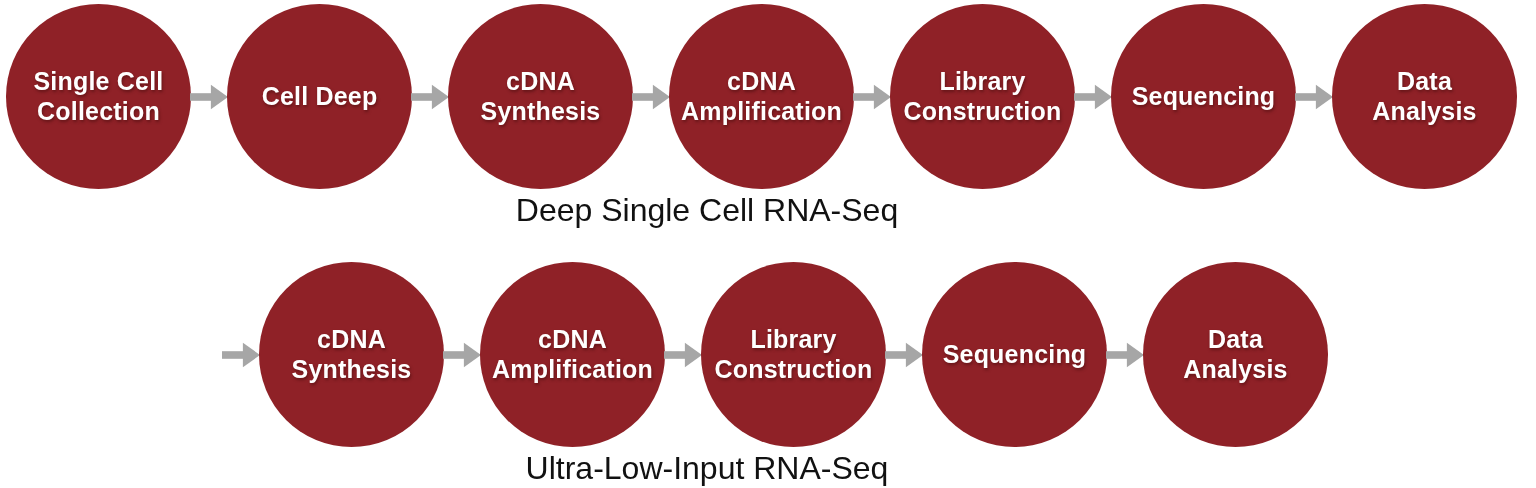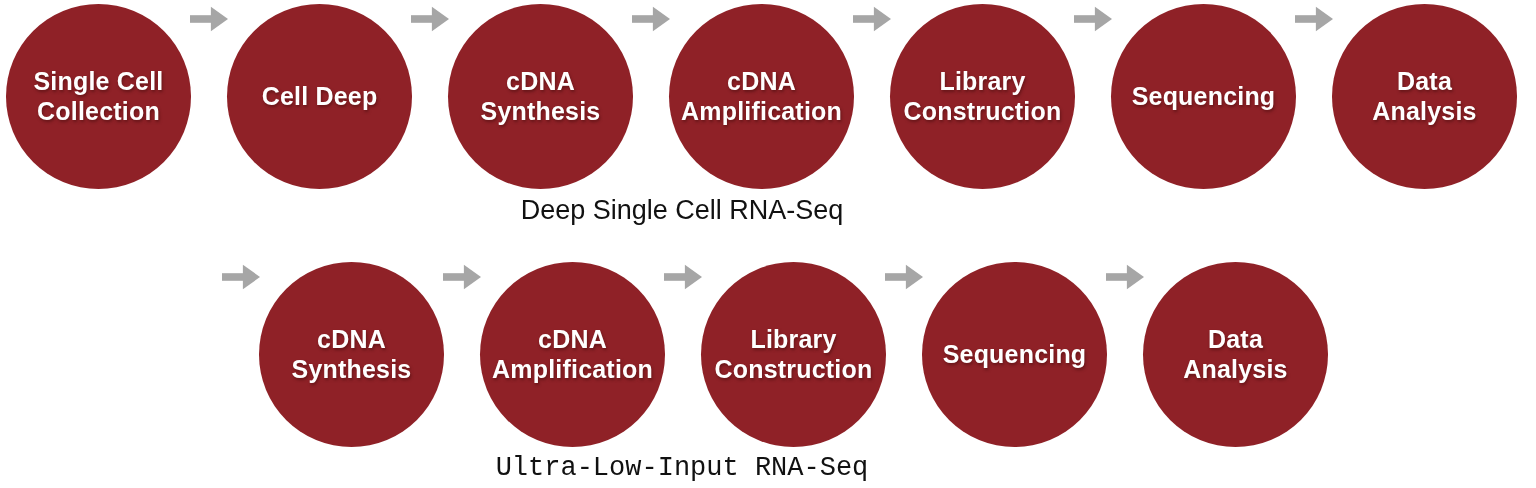--- a/index.html
+++ b/index.html
@@ -13,21 +13,21 @@
     overflow: hidden;
     font-family: "Liberation Sans", sans-serif;
   }
   .page {
     width: 1536px;
     height: 488px;
     background: var(--bg, #FFFFFF);
   }
   .workflow-row {
     display: flex;
-    align-items: flex-start;
+    align-items: center;
     flex-wrap: nowrap;
   }
   .row-0 { padding: 4px 0 0 6px; }
   .row-1 { padding: 35px 0 0 223px; }
   .circle {
     flex: 0 0 auto;
     width: 185px;
     height: 185px;
     border-radius: 50%;
     background: var(--circle-fill, #8F2127);
@@ -48,26 +48,27 @@
   .arrow {
     flex: 0 0 auto;
     width: 38px;
     height: 30px;
     margin: 0 -1px;
     fill: var(--arrow, #A6A6A6);
   }
   .caption {
     width: 1364px;
     text-align: center;
-    font-size: 27px;
+    font-size: 32px;
     line-height: 33px;
     color: var(--caption-text, #111111);
+    margin-left: 25px;
   }
   .caption-0 { padding-top: 5px; }
-  .caption-1 { padding-top: 5px; font-family: Liberation Mono, monospace; }
+  .caption-1 { padding-top: 5px; }
 </style>
 </head>
 <body>
 
 <div class="page">
 
   <section class="workflow">
     <div class="workflow-row row-0">
         <div class="circle">
           <span class="step-label">Single Cell<br>Collection</span>

